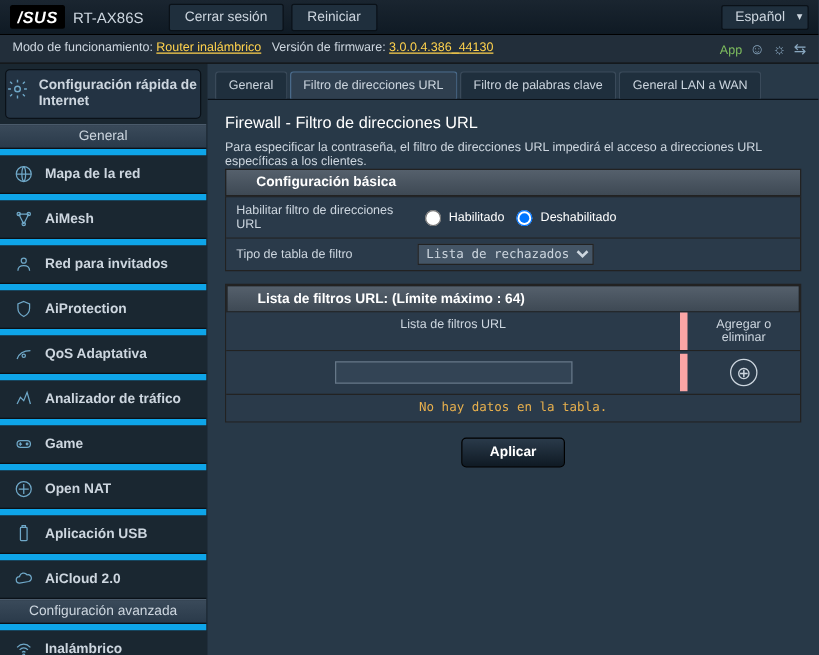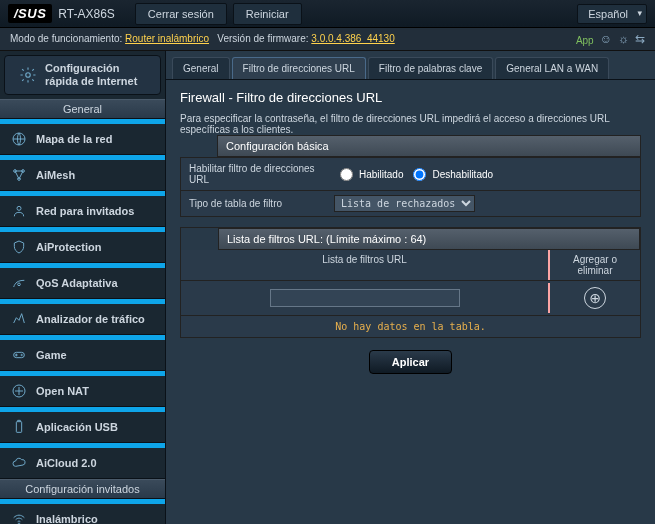--- a/index.html
+++ b/index.html
@@ -11,45 +11,45 @@
 .topbtn { background: #1f2f3d; border: 1px solid #0a1118; color: #cdd6df; padding: 4px 12px; margin-right: 6px; cursor: pointer; font-size: 11px; border-radius: 2px; }
 .spacer { flex: 1; }
 .lang { background: #1f2f3d; border: 1px solid #0a1118; color: #cdd6df; padding: 3px 18px 3px 10px; position: relative; font-size: 11px; border-radius: 2px; }
 .lang:after { content: "▾"; position: absolute; right: 4px; top: 3px; font-size: 9px; }
 .infobar { background: #222e3a; padding: 4px 10px; font-size: 10px; color: #cdd6df; display: flex; align-items: center; border-bottom: 1px solid #111; }
 .infobar .left { flex: 1; line-height: 1.4; }
 .infobar a { color: #ffd24d; text-decoration: underline; cursor: pointer; }
 .infobar .right { display: flex; gap: 6px; align-items: flex-end; color: #9db1c4; }
 .body { display: flex; flex: 1; overflow: hidden; }
 .side { width: 166px; background: #1a2731; display: flex; flex-direction: column; border-right: 1px solid #0a1118; overflow-y: auto; }
-.qbox { margin: 4px; background: #233343; border: 1px solid #0a1118; border-radius: 4px; padding: 6px 14px; display: flex; align-items: center; gap: 8px; color: #cdd6df; font-size: 11px; font-weight: bold; line-height: 1.2; }
+.qbox { margin: 4px; background: #233343; border: 1px solid #0a1118; border-radius: 4px; padding: 6px 0; display: flex; align-items: flex-start; gap: 8px; color: #cdd6df; font-size: 11px; font-weight: bold; line-height: 1.2; }
 .sect { background: linear-gradient(#3a4a5a,#2a3a4a); color: #cdd6df; text-align: center; font-size: 11px; padding: 3px 0; border-top: 1px solid #4a5a6a; border-bottom: 1px solid #0a1118; }
 .item { display: flex; align-items: center; gap: 8px; padding: 6px 10px; color: #cdd6df; border-top: 5px solid #0ea5e9; border-bottom: 1px solid #0a1118; cursor: pointer; font-size: 11px; font-weight: bold; }
 .ico { width: 18px; height: 18px; display: inline-flex; align-items: center; justify-content: center; color: #6fa8c8; flex-shrink: 0; }
 .ico svg { width: 16px; height: 16px; fill: none; stroke: #6fa8c8; stroke-width: 1.5; }
 .ico.lg svg { width: 20px; height: 20px; }
 .main { flex: 1; background: #283948; padding: 0; overflow-y: auto; }
 .tabs { display: flex; border-bottom: 1px solid #0a1118; padding: 6px 6px 0 6px; gap: 0; }
 .tab { padding: 5px 10px; font-size: 10px; color: #cdd6df; border: 1px solid #3a4a5a; border-bottom: none; background: #1f2f3d; cursor: pointer; margin-right: 2px; border-radius: 3px 3px 0 0; }
 .tab.active { background: #2f3f4f; border-color: #4a6a8a; }
 .panel { padding: 10px 14px; }
 h2 { font-size: 13px; font-weight: normal; color: #fff; margin-bottom: 8px; }
 .desc { font-size: 10px; color: #cdd6df; }
-.hdr { background: linear-gradient(#55606c,#3e4954); padding: 4px 8px; font-size: 11px; font-weight: normal; border: 1px solid #222; margin-left: 37px; }
+.hdr { background: linear-gradient(#55606c,#3e4954); padding: 4px 24px; font-size: 11px; font-weight: bold; border: 1px solid #222; }
 .cfg { border: 1px solid #222; }
 .row { display: flex; align-items: center; border-bottom: 1px solid #222; background: #2a3a4a; }
 .row:last-child { border-bottom: none; }
 .lbl { width: 145px; padding: 5px 8px; font-size: 10px; color: #cdd6df; }
 .val { flex: 1; padding: 4px 8px; display: flex; align-items: center; gap: 4px; font-size: 10px; }
 .radio { margin: 0 2px 0 6px; }
 select { background: #445566; color: #cdd6df; border: 1px solid #222; font-size: 10px; padding: 1px 2px; font-family: monospace; }
 .listbox { margin-top: 10px; border: 1px solid #222; }
 .listhdr { display: flex; background: #2a3a4a; border-bottom: 1px solid #222; }
 .listhdr > div { padding: 4px 8px; font-size: 10px; color: #cdd6df; text-align: center; }
-.c1 { flex: 1; border-right: 2px solid #fca5a5; }
+.c1 { flex: 1; border-right: 6px solid #fca5a5; }
 .c2 { width: 90px; }
 .listrow { display: flex; background: #2a3a4a; border-bottom: 1px solid #222; align-items: center; }
 .listrow .c1 { padding: 6px; display: flex; justify-content: center; }
 .listrow .c2 { padding: 6px; display: flex; justify-content: center; }
 .txt { background: #334455; border: 1px solid #667788; height: 18px; width: 190px; color: #fff; }
 .addbtn { width: 22px; height: 22px; border: 1.5px solid #cdd6df; border-radius: 50%; display: flex; align-items: center; justify-content: center; color: #cdd6df; font-size: 14px; cursor: pointer; background: transparent; }
 .nodata { font-family: monospace; font-size: 10px; color: #e8b04d; text-align: center; padding: 5px; background: #2a3a4a; }
 .apply { display: block; margin: 12px auto; background: linear-gradient(#2a3a4a,#0f1a24); border: 1px solid #000; color: #fff; padding: 5px 22px; font-size: 11px; font-weight: bold; border-radius: 4px; cursor: pointer; }
 .topico { color: #8aa8c0; font-size: 12px; }
 </style>
@@ -182,21 +182,21 @@
           <div class="item">
             <span class="ico">
               <svg viewBox="0 0 24 24">
                 <path d="M7 17a4 4 0 010-8 5 5 0 019-2 4 4 0 012 8z"></path>
               </svg>
             </span>
             <span>AiCloud 2.0</span>
           </div>
         </div>
 
-      <div class="sect">Configuración invitados</div>
+      <div class="sect">Configuración avanzada</div>
       <div id="nav-advanced">
           <div class="item">
             <span class="ico">
               <svg viewBox="0 0 24 24">
                 <path d="M4 10c5-5 11-5 16 0M7 13c3-3 7-3 10 0M10 16c1-1 3-1 4 0"></path>
                 <circle cx="12" cy="19" r="1"></circle>
               </svg>
             </span>
             <span>Inalámbrico</span>
           </div>

